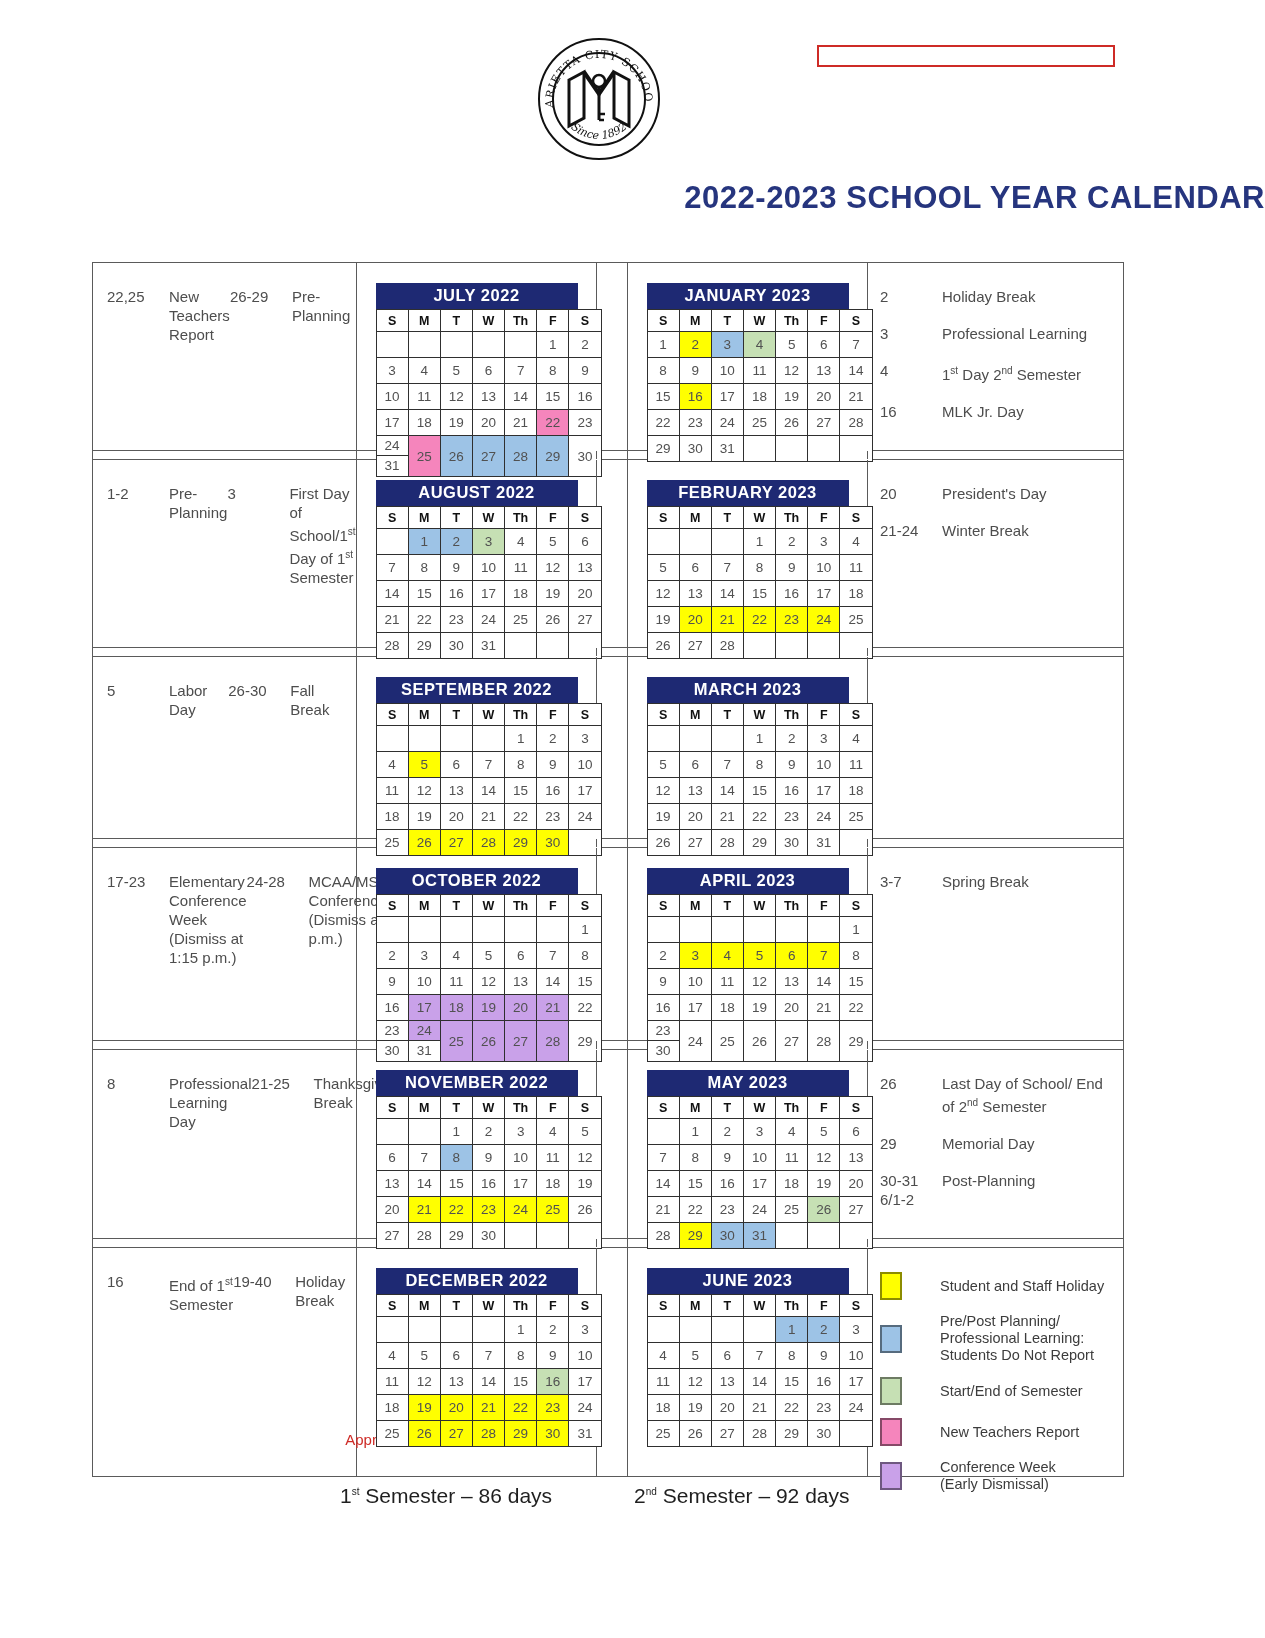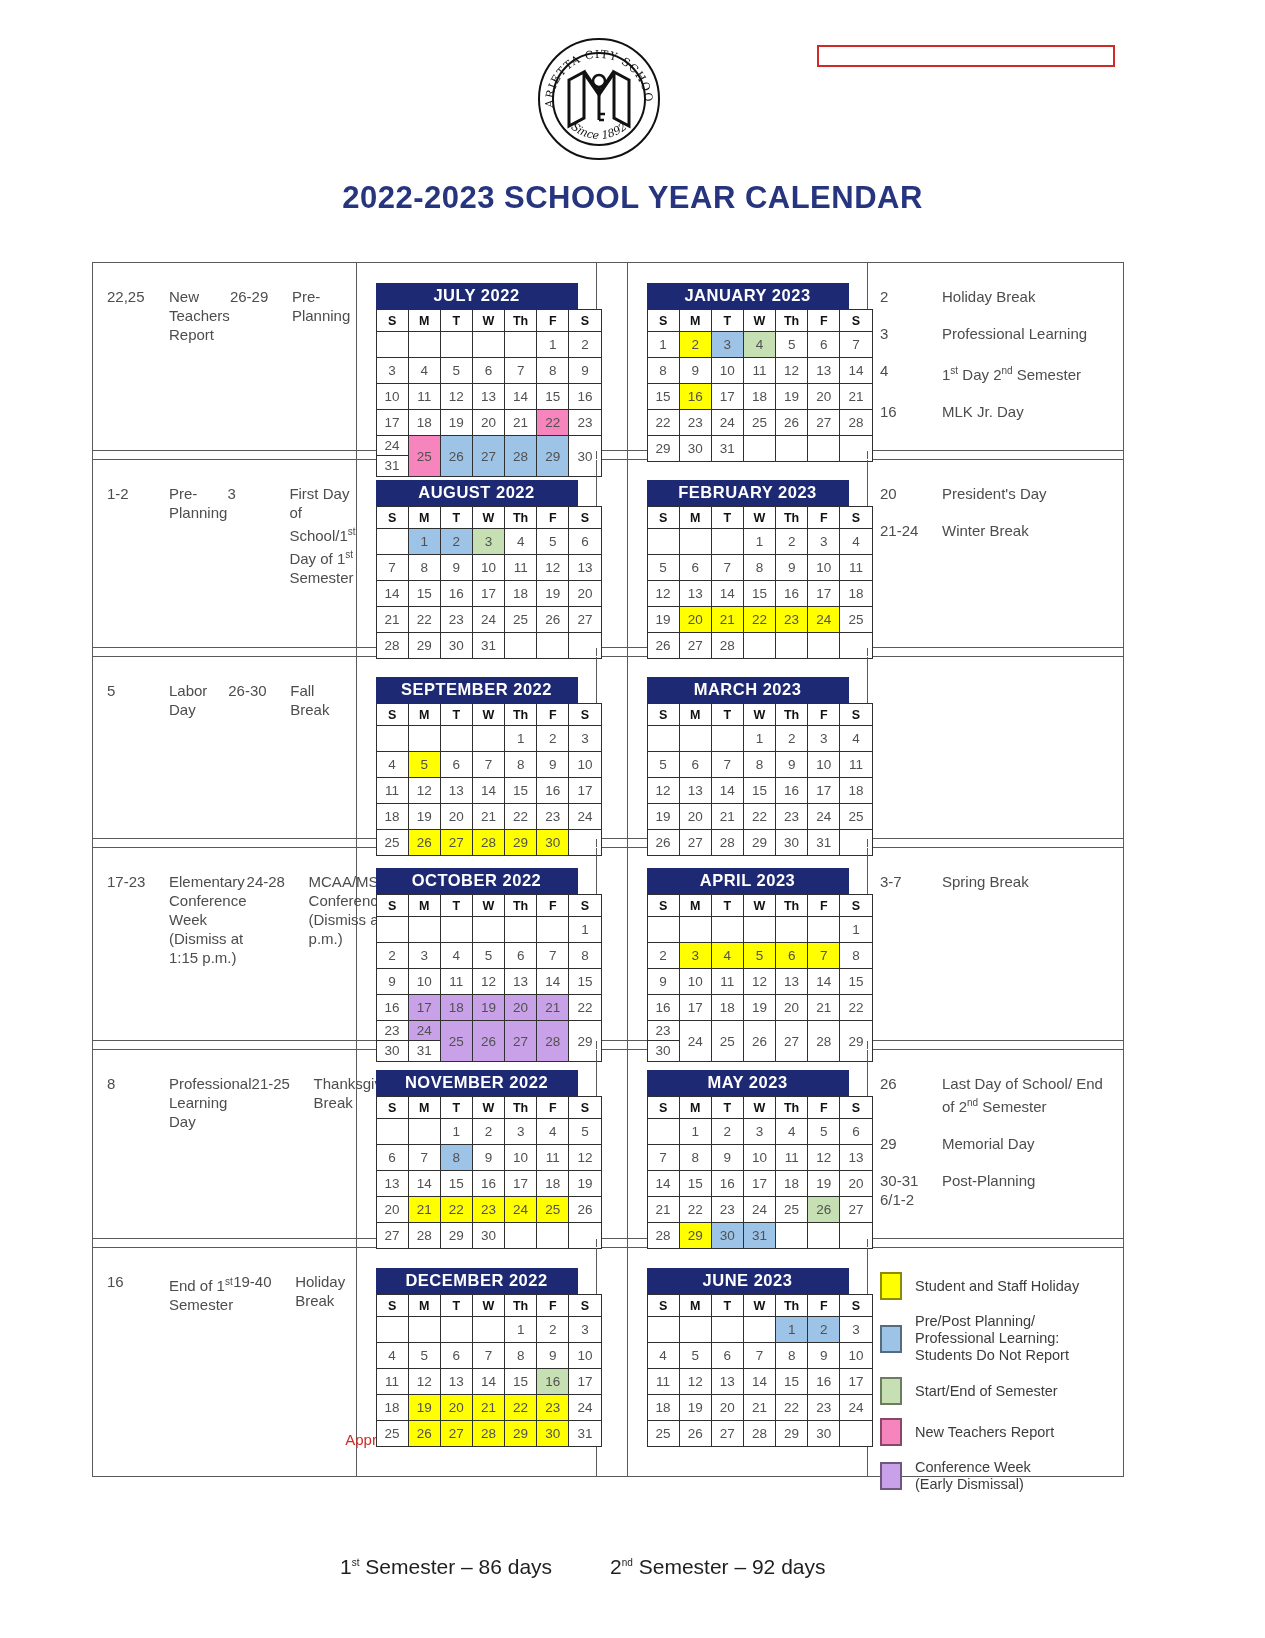--- a/index.html
+++ b/index.html
@@ -4,21 +4,21 @@
 <style>
   html,body{margin:0;padding:0;background:#fff;}
   #page{position:relative;width:1265px;height:1638px;background:#fff;
         font-family:"Liberation Sans",sans-serif;overflow:hidden;}
 
   
   #logo{position:absolute;left:536px;top:36px;width:126px;height:126px;}
   #draft-box{position:absolute;left:817px;top:45px;width:278px;padding:8px 0 10px 16px;
              border:2px solid var(--red);color:var(--red);font-size:27px;line-height:34px;
              letter-spacing:.5px;}
-  #page-title{position:absolute;left:0;top:180px;width:100%;text-align:center;
+  #page-title{position:absolute;left:0;top:180px;width:100%;text-align:right;
               font-size:31px;font-weight:bold;color:var(--titlenavy);letter-spacing:.5px;}
 
   
   #cal-table{position:absolute;left:92px;top:262px;width:1032px;border:1px solid #5a5a5a;
              box-sizing:border-box;}
   .trow{display:flex;border-bottom:1px solid #5a5a5a;box-sizing:border-box;}
   .trow:last-child{border-bottom:none;}
   .cell{box-sizing:border-box;border-right:1px solid #5a5a5a;}
   .cell:last-child{border-right:none;}
   .c-noteL{width:264px;display:flex;padding:24px 8px 14px 14px;}
@@ -42,27 +42,27 @@
   table.cal-grid{border-collapse:collapse;width:226px;table-layout:fixed;}
   .cal-grid th{border:1px solid #2f2f2f;height:19px;font-size:12.5px;color:#111;
                text-align:center;background:#fff;}
   .cal-grid td{border:1px solid #2f2f2f;height:25px;font-size:13.5px;color:#515151;
                text-align:center;padding:0;background:#fff;}
   .cal-grid td.split{padding:0;height:40px;vertical-align:top;}
   .half{height:19px;line-height:19px;}
   .half.bot{border-top:1px solid #2f2f2f;height:20px;line-height:20px;}
 
   
-  .lg-item{display:flex;align-items:center;margin-bottom:13px;}
+  .lg-item{display:flex;align-items:center;margin-bottom:13px;gap:25px;}
   .lg-swatch{width:22px;height:28px;border:2px solid rgba(0,0,0,.45);flex:none;
              margin-right:13px;box-sizing:border-box;}
   .lg-text{font-size:14.5px;color:#3c3c3c;line-height:17px;white-space:pre-line;}
 
   
-  #footer{position:absolute;left:340px;top:1555px;display:flex;gap:58px;
+  #footer{position:absolute;left:340px;top:1484px;display:flex;gap:82px;
           font-size:21px;color:#1f1f1f;}
   .seal-ring-text{font-family:"DejaVu Serif",serif;}
 </style>
 </head>
 <body>
 
 <div id="page">
 
   <svg id="logo" viewBox="0 0 126 126">
     <ellipse cx="63" cy="63" rx="60" ry="60" fill="#ffffff" stroke="#111" stroke-width="2"></ellipse>

